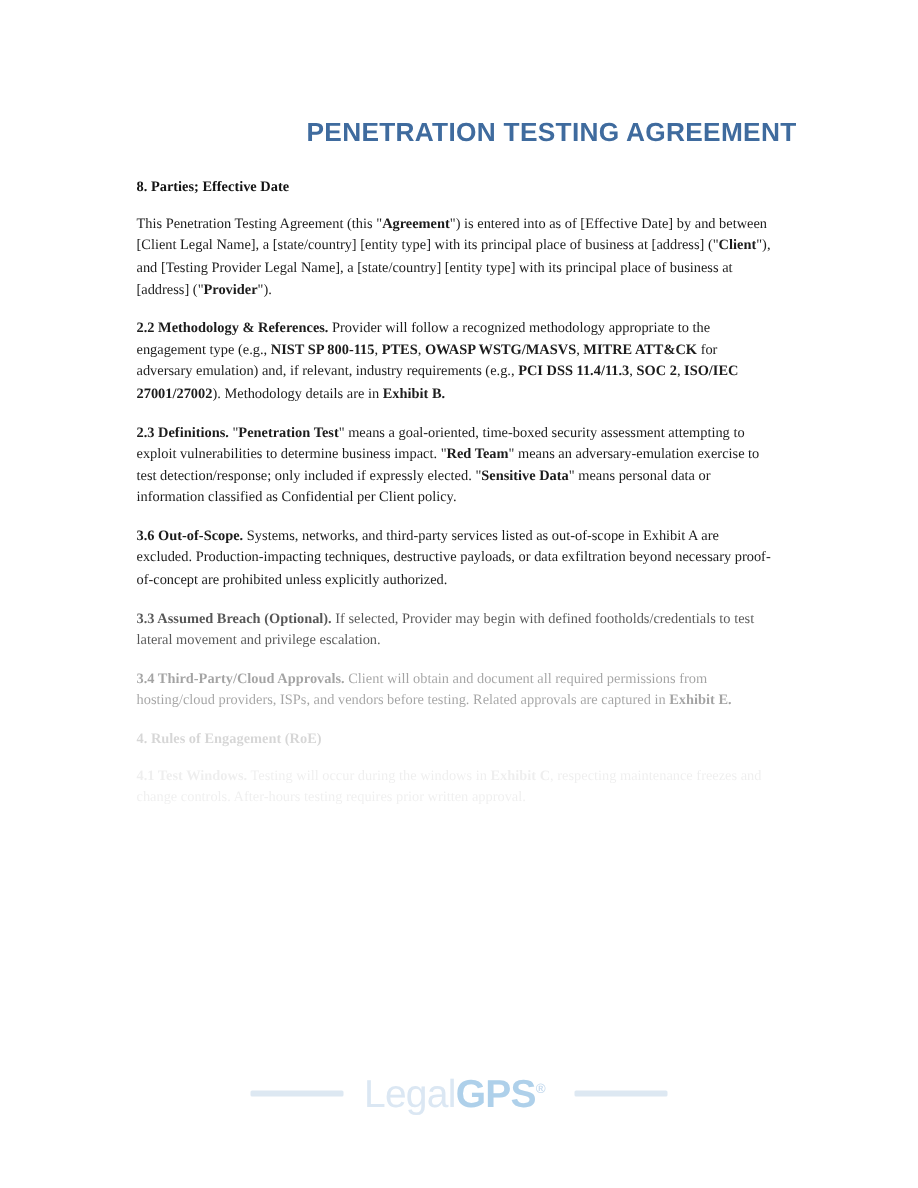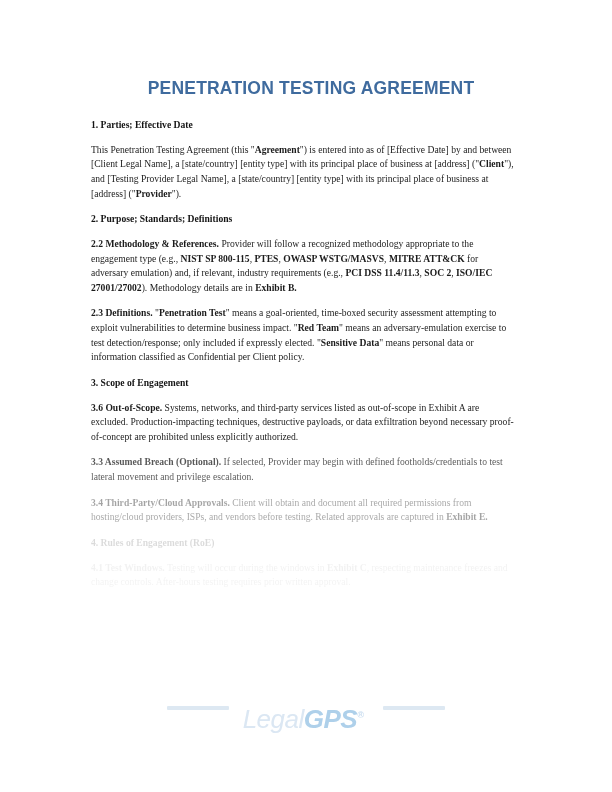--- a/index.html
+++ b/index.html
@@ -21,21 +21,21 @@
     position: absolute;
     inset: 0;
     background: #ffffff;
   }
 
   .doc-title {
     position: absolute;
     top: 78px;
     left: 91px;
     width: 440px;
-    text-align: center;
+    text-align: right;
     font-family: "Liberation Sans", "DejaVu Sans", sans-serif;
     font-size: 17.5px;
     font-weight: bold;
     letter-spacing: 0.2px;
     color: #3f6b9e;
     line-height: 1.2;
   }
 
   .body-col {
     position: absolute;
@@ -84,24 +84,23 @@
     pointer-events: none;
   }
 
   .footer {
     position: absolute;
     left: 0;
     right: 0;
     top: 706px;
     height: 46px;
     display: flex;
-    align-items: flex-start;
+    align-items: center;
     justify-content: center;
     gap: 14px;
-    font-style: italic;
   }
   .rule {
     width: 62px;
     height: 4px;
     background: #dde8f2;
     border-radius: 1px;
   }
   .logo {
     font-family: "Liberation Sans", "DejaVu Sans", sans-serif;
     font-size: 26px;
@@ -128,28 +127,26 @@
 </style>
 </head>
 <body>
 
 <div class="page">
 
   <div class="doc-title">PENETRATION TESTING AGREEMENT</div>
 
   <div class="body-col">
 
-    <p class="heading f0">1. Parties; Effective Date</p>
+    <p class="heading f0">8. Parties; Effective Date</p>
     <p class="para f0">This Penetration Testing Agreement (this "<b>Agreement</b>") is entered into as of [Effective Date] by and between [Client Legal Name], a [state/country] [entity type] with its principal place of business at [address] ("<b>Client</b>"), and [Testing Provider Legal Name], a [state/country] [entity type] with its principal place of business at [address] ("<b>Provider</b>").</p>
 
-    <p class="heading f0">2. Purpose; Standards; Definitions</p>
     <p class="para f0"><b>2.2 Methodology &amp; References.</b> Provider will follow a recognized methodology appropriate to the engagement type (e.g., <b>NIST SP 800-115</b>, <b>PTES</b>, <b>OWASP WSTG/MASVS</b>, <b>MITRE ATT&amp;CK</b> for adversary emulation) and, if relevant, industry requirements (e.g., <b>PCI DSS 11.4/11.3</b>, <b>SOC 2</b>, <b>ISO/IEC 27001/27002</b>). Methodology details are in <b>Exhibit B.</b></p>
     <p class="para f0"><b>2.3 Definitions.</b> "<b>Penetration Test</b>" means a goal-oriented, time-boxed security assessment attempting to exploit vulnerabilities to determine business impact. "<b>Red Team</b>" means an adversary-emulation exercise to test detection/response; only included if expressly elected. "<b>Sensitive Data</b>" means personal data or information classified as Confidential per Client policy.</p>
 
-    <p class="heading f0">3. Scope of Engagement</p>
     <p class="para f0"><b>3.6 Out-of-Scope.</b> Systems, networks, and third-party services listed as out-of-scope in Exhibit A are excluded. Production-impacting techniques, destructive payloads, or data exfiltration beyond necessary proof-of-concept are prohibited unless explicitly authorized.</p>
     <p class="para f1"><b>3.3 Assumed Breach (Optional).</b> If selected, Provider may begin with defined footholds/credentials to test lateral movement and privilege escalation.</p>
     <p class="para f2"><b>3.4 Third-Party/Cloud Approvals.</b> Client will obtain and document all required permissions from hosting/cloud providers, ISPs, and vendors before testing. Related approvals are captured in <b>Exhibit E.</b></p>
 
     <p class="heading f3">4. Rules of Engagement (RoE)</p>
     <p class="para f4"><b>4.1 Test Windows.</b> Testing will occur during the windows in <b>Exhibit C</b>, respecting maintenance freezes and change controls. After-hours testing requires prior written approval.</p>
 
   </div>
 
   <div class="fade-mask"></div>

